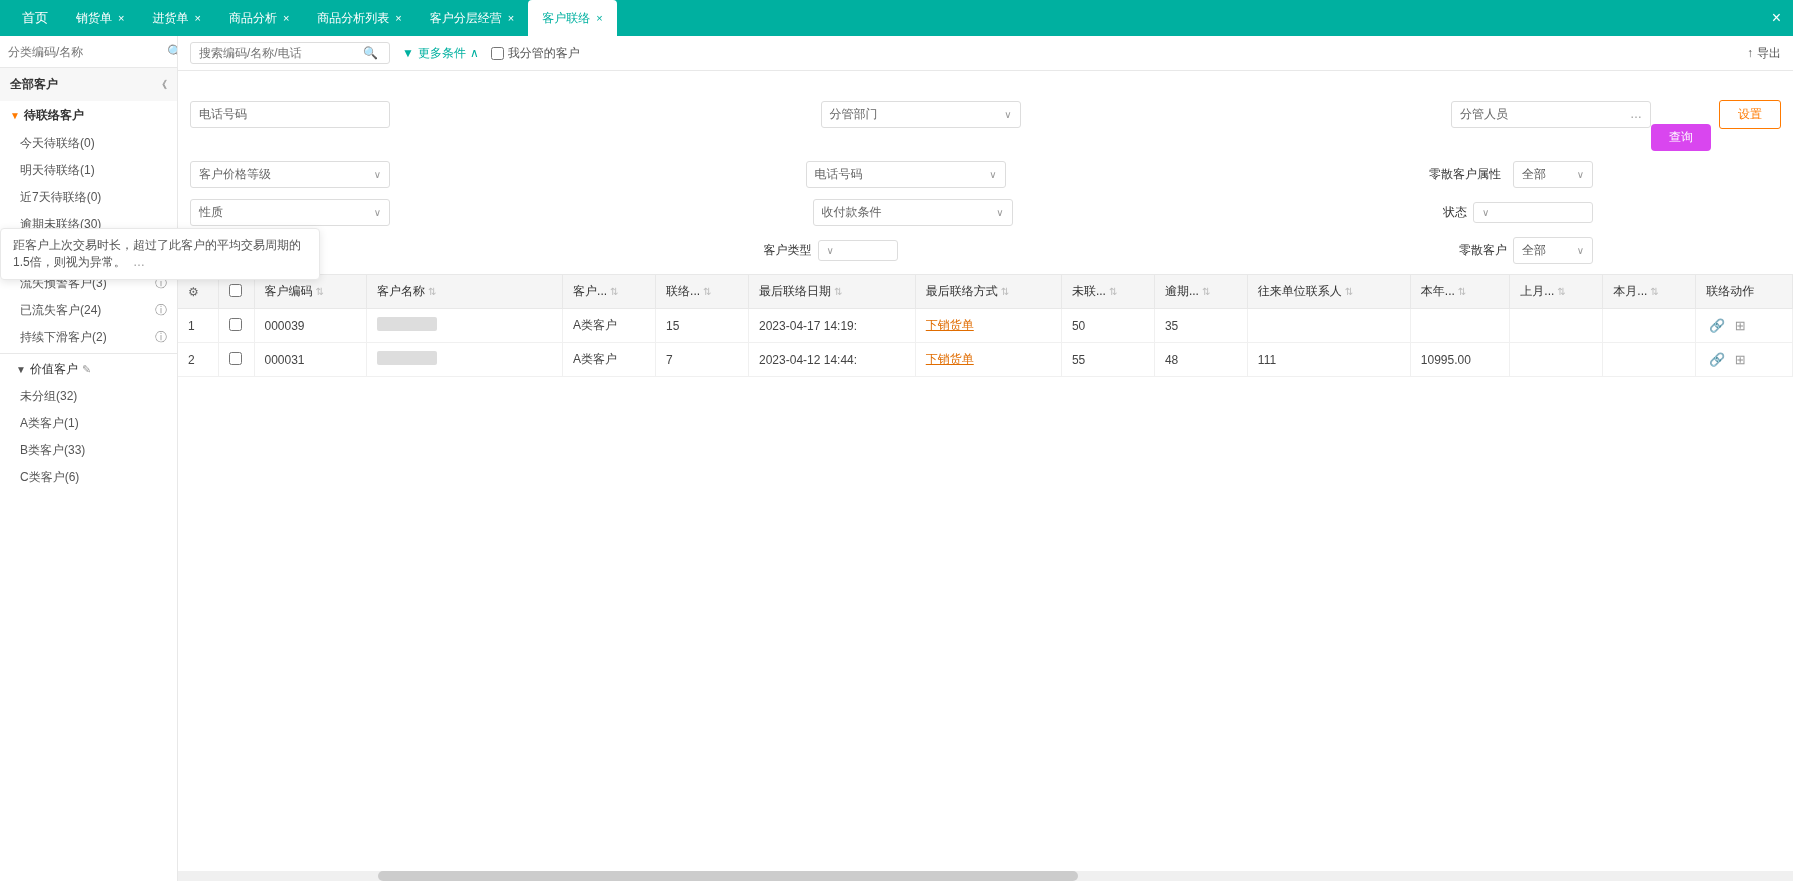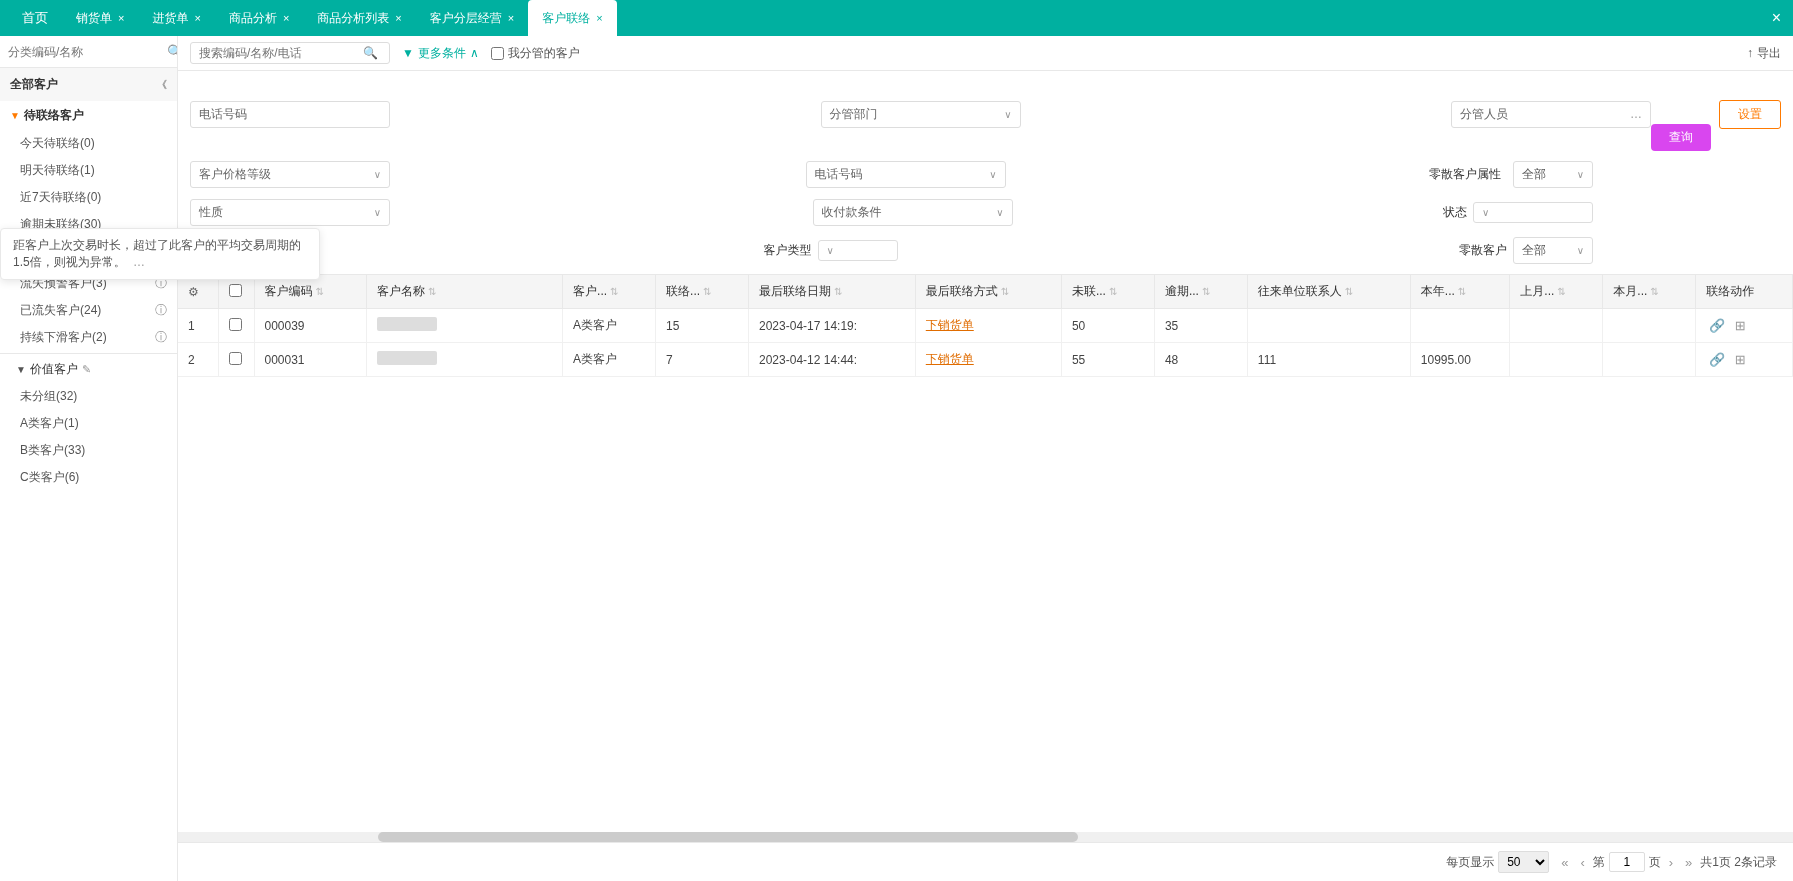--- a/index.html
+++ b/index.html
@@ -704,35 +704,15 @@
             </td>
           </tr>
         </tbody>
       </table>
     </div>
 
     <div class="h-scrollbar">
       <div class="h-scrollbar-thumb"></div>
     </div>
 
-    <div class="pagination-bar">
-      <div class="per-page">
-        <span>每页显示</span>
-        <select>
-          <option>50</option>
-          <option>20</option>
-          <option>100</option>
-        </select>
-      </div>
-      <div class="page-nav">
-        <span class="page-btn">«</span>
-        <span class="page-btn">‹</span>
-        <span>第</span>
-        <input type="text" class="page-input" value="1" style="">
-        <span>页</span>
-        <span class="page-btn">›</span>
-        <span class="page-btn">»</span>
-        <span class="total-info">共1页 2条记录</span>
-      </div>
-    </div>
 
   </div>
 </div>
 
 </body></html>

